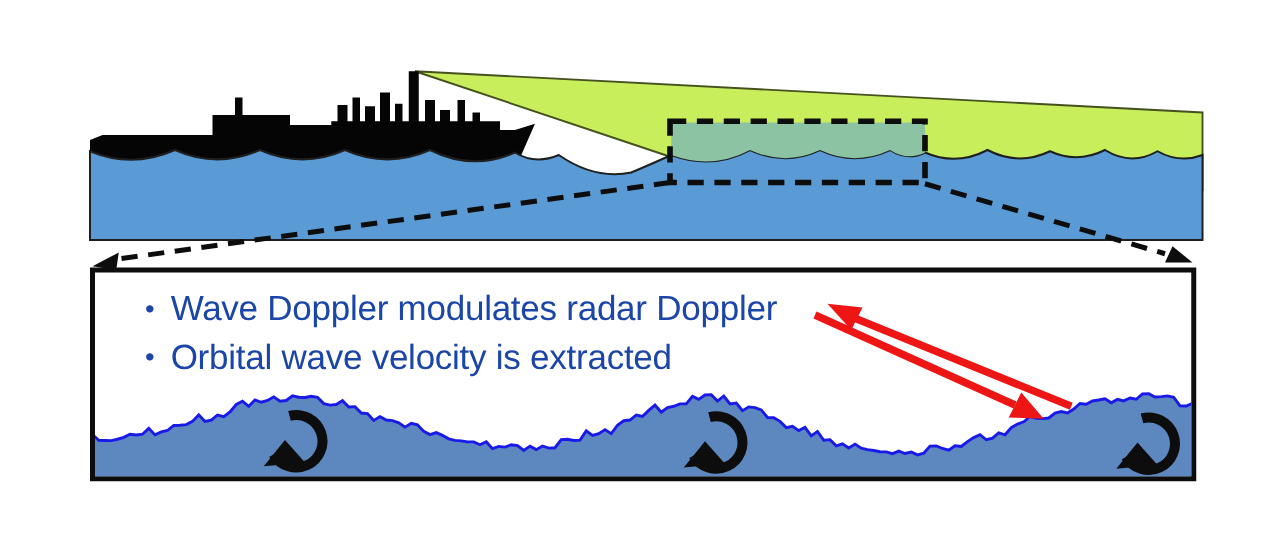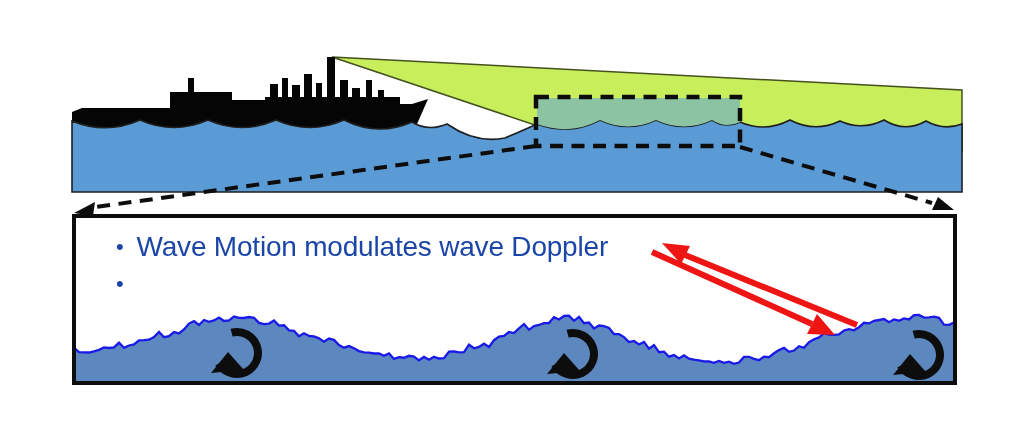--- a/index.html
+++ b/index.html
@@ -73,18 +73,19 @@
     <line stroke-width="6" x1="857" y1="325" x2="685" y2="255" stroke="#ee1515"></line>
     <polygon points="662,243 690,246 681,264" fill="#ee1515"></polygon>
     <line stroke-width="6" x1="652" y1="252" x2="812" y2="324" stroke="#ee1515"></line>
     <polygon points="835,335 807,334 817,314" fill="#ee1515"></polygon>
   </g>
 </svg>
 
 <div class="bullets" style="color: rgb(27, 70, 168);">
   <div class="bullet-line">
     <span class="bullet-dot">•</span>
-    <span>Wave Motion modulates wave Doppler</span>
+    <span>Wave Doppler modulates radar Doppler</span>
   </div>
   <div class="bullet-line">
     <span class="bullet-dot">•</span>
+    <span>Orbital wave velocity is extracted</span>
   </div>
 </div>
 
 </body></html>

